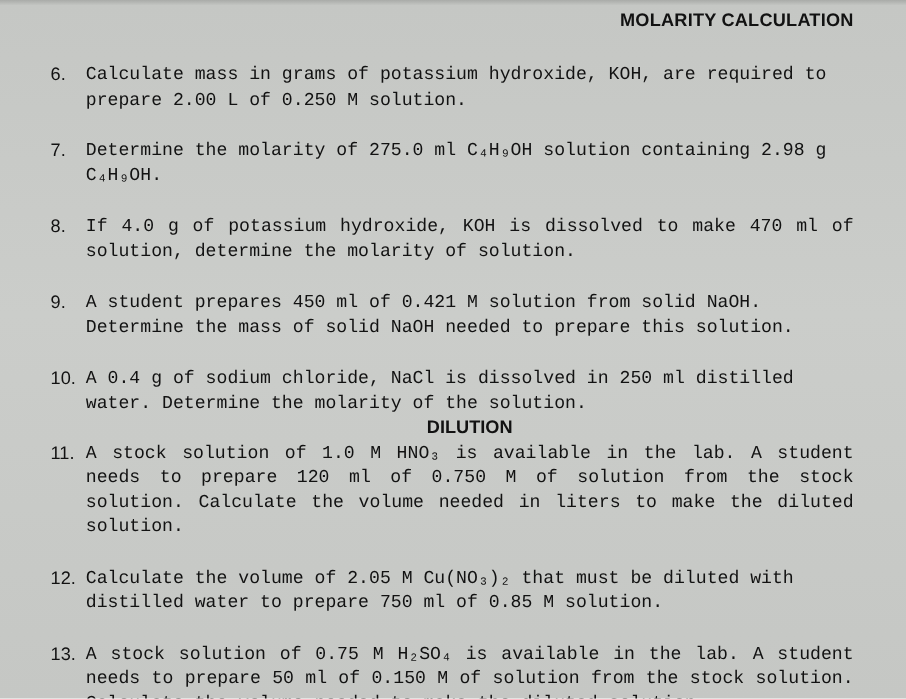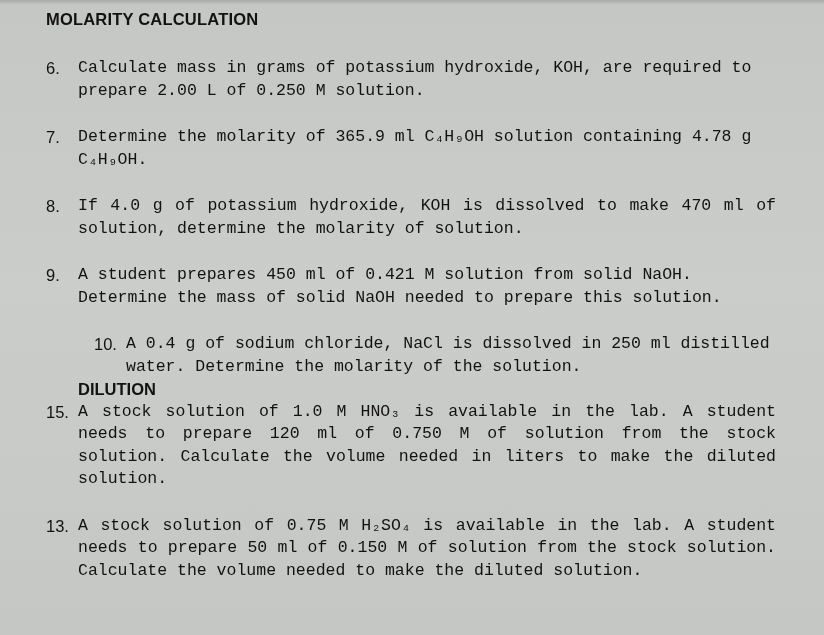--- a/index.html
+++ b/index.html
@@ -17,21 +17,21 @@
   }
   .sheet {
     box-sizing: border-box;
     width: 824px;
     height: 635px;
     padding: 8px 48px 0 46px;
   }
   .doc-title {
     font-size: 16.5px;
     font-weight: bold;
-    text-align: left;
+    text-align: right;
     letter-spacing: 0.2px;
     margin: 0 0 27px 0;
     line-height: 22px;
   }
   .question {
     display: flex;
     align-items: flex-start;
     font-size: 16.5px;
     line-height: 22.5px;
     margin: 0 0 24px 0;
@@ -41,67 +41,71 @@
   }
   .qtext {
     flex: 1;
     font-family: Liberation Mono, monospace;
   }
   .question.justify .qtext {
     text-align: justify;
   }
   .question.no-gap {
     margin-bottom: 0;
-    margin-left: 48px;
   }
   .section-title {
     font-size: 16.5px;
     font-weight: bold;
     line-height: 22.5px;
+    text-align: center;
     margin: 0 0 0 32px;
   }
 </style>
 </head>
 <body>
 
 <div class="sheet">
 
   <h1 class="doc-title">MOLARITY CALCULATION</h1>
 
   <div class="question">
     <span class="qnum">6.</span>
     <div class="qtext">Calculate mass in grams of potassium hydroxide, KOH, are required to prepare 2.00 L of 0.250 M solution.</div>
   </div>
 
   <div class="question">
     <span class="qnum">7.</span>
-    <div class="qtext">Determine the molarity of 365.9 ml C₄H₉OH solution containing 4.78 g C₄H₉OH.</div>
+    <div class="qtext">Determine the molarity of 275.0 ml C₄H₉OH solution containing 2.98 g C₄H₉OH.</div>
   </div>
 
   <div class="question justify">
     <span class="qnum">8.</span>
     <div class="qtext">If 4.0 g of potassium hydroxide, KOH is dissolved to make 470 ml of solution, determine the molarity of solution.</div>
   </div>
 
   <div class="question">
     <span class="qnum">9.</span>
     <div class="qtext">A student prepares 450 ml of 0.421 M solution from solid NaOH. Determine the mass of solid NaOH needed to prepare this solution.</div>
   </div>
 
   <div class="question no-gap">
     <span class="qnum">10.</span>
     <div class="qtext">A 0.4 g of sodium chloride, NaCl is dissolved in 250 ml distilled water. Determine the molarity of the solution.</div>
   </div>
 
   <h2 class="section-title">DILUTION</h2>
 
   <div class="question justify">
-    <span class="qnum">15.</span>
+    <span class="qnum">11.</span>
     <div class="qtext">A stock solution of 1.0 M HNO₃ is available in the lab. A student needs to prepare 120 ml of 0.750 M of solution from the stock solution. Calculate the volume needed in liters to make the diluted solution.</div>
   </div>
 
+  <div class="question">
+    <span class="qnum">12.</span>
+    <div class="qtext">Calculate the volume of 2.05 M Cu(NO₃)₂ that must be diluted with distilled water to prepare 750 ml of 0.85 M solution.</div>
+  </div>
 
   <div class="question justify">
     <span class="qnum">13.</span>
     <div class="qtext">A stock solution of 0.75 M H₂SO₄ is available in the lab. A student needs to prepare 50 ml of 0.150 M of solution from the stock solution. Calculate the volume needed to make the diluted solution.</div>
   </div>
 
 </div>
 
 </body></html>

